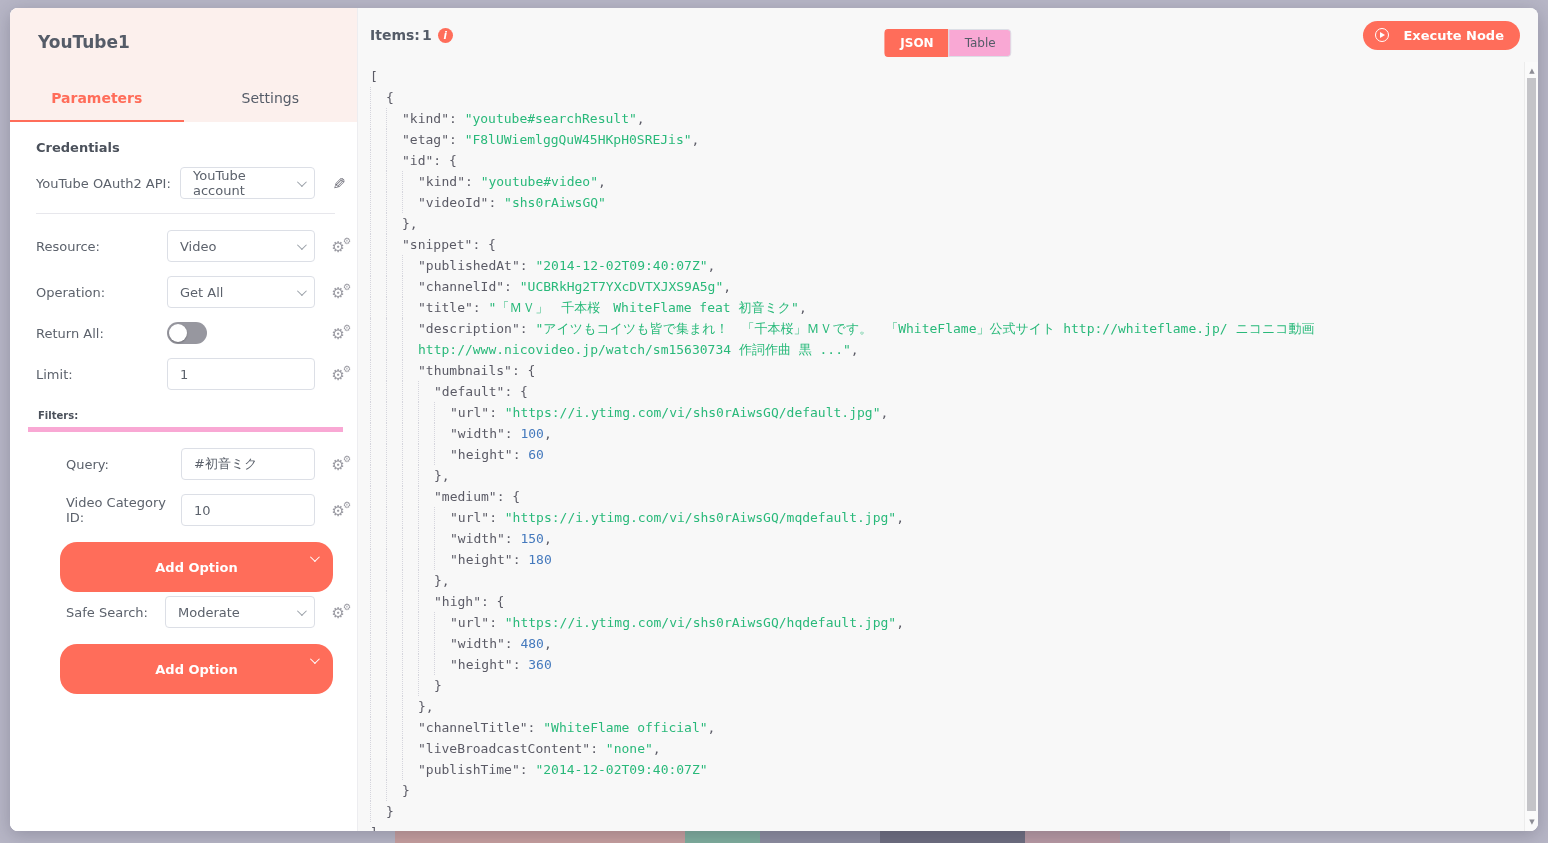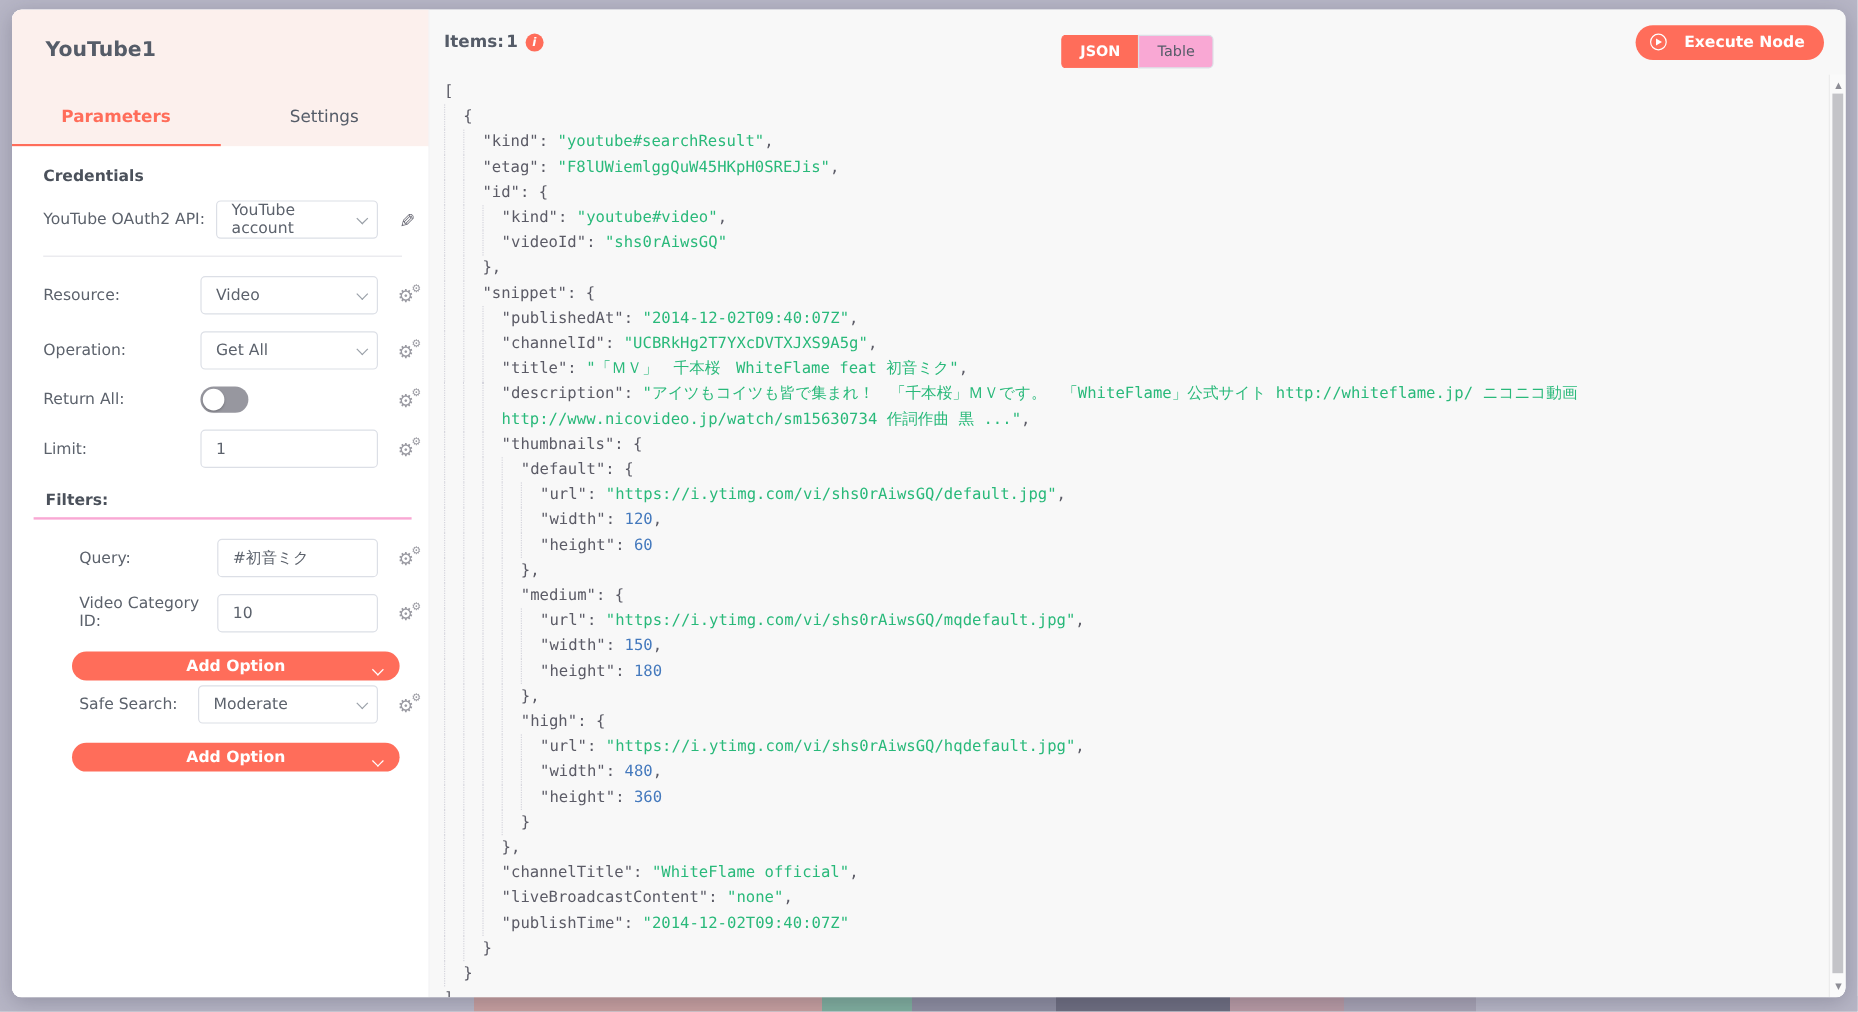--- a/index.html
+++ b/index.html
@@ -55,27 +55,27 @@
   .tin{
     width:100%;height:32px;border:1px solid #dcdfe6;border-radius:4px;
     padding:0 12px;font-size:13px;color:#5c626c;font-family:inherit;background:#fff;
   }
   .cogs{color:#9a9aa2;font-size:15px;position:relative;display:inline-block;line-height:1;}
   .cogs .sm{font-size:9px;position:absolute;right:-6px;top:-3px;}
   .pencil{color:#6d6d78;font-size:16px;display:inline-block;transform:rotate(90deg);}
   .divider{border:none;border-top:1px solid #e7e7ec;margin:4px 10px 16px;}
   .toggle{width:40px;height:22px;border-radius:11px;background:#97979f;position:relative;cursor:pointer;}
   .toggle .knob{position:absolute;left:2px;top:2px;width:18px;height:18px;border-radius:50%;background:#fff;box-shadow:0 1px 2px rgba(0,0,0,.25);}
-  .section-heading{font-size:13px;font-weight:700;color:#4b515b;border-bottom:2px solid #f9a8d4;padding:2px 0 6px 10px;margin:18px 2px 16px 2px;}
+  .section-heading{font-size:10px;font-weight:700;color:#4b515b;border-bottom:5px solid #f9a8d4;padding:2px 0 6px 10px;margin:18px 2px 16px 2px;}
   .indent-row{padding-left:40px;}
   .indent-row .ctrl{width:134px;}
   .addopt{
     display:flex;align-items:center;justify-content:center;position:relative;
     background:var(--accent);color:#fff;font-weight:700;font-size:13px;
-    border:none;border-radius:17px;height:24px;margin:16px 12px 4px 34px;width:calc(100% - 46px);cursor:pointer;
+    border:none;border-radius:17px;height:50px;margin:16px 12px 4px 34px;width:calc(100% - 46px);cursor:pointer;
     font-family:inherit;
   }
   .addopt .chev{border-color:#fff;position:absolute;right:16px;top:13px;}
 
   
   .right{flex:1;background:#f8f8f8;display:flex;flex-direction:column;position:relative;}
   .right-header{flex:none;height:54px;display:flex;align-items:center;padding:0 18px 0 12px;position:relative;}
   .items-label{font-size:14px;font-weight:700;color:#555c68;display:flex;align-items:center;gap:2px;}
   .info-circle{
     width:15px;height:15px;border-radius:50%;background:var(--accent);color:#fff;
@@ -372,21 +372,21 @@
             <span class="content"><span class="tk-k">"url"</span><span class="tk-p">: </span><span class="tk-s">"https://i.ytimg.com/vi/shs0rAiwsGQ/default.jpg"</span><span class="tk-p">,</span></span>
           </div>
           <div class="code-line">
             <span class="guides">
               <span class="guide"></span>
               <span class="guide"></span>
               <span class="guide"></span>
               <span class="guide"></span>
               <span class="guide"></span>
             </span>
-            <span class="content"><span class="tk-k">"width"</span><span class="tk-p">: </span><span class="tk-n">120</span><span class="tk-p">,</span></span>
+            <span class="content"><span class="tk-k">"width"</span><span class="tk-p">: </span><span class="tk-n">100</span><span class="tk-p">,</span></span>
           </div>
           <div class="code-line">
             <span class="guides">
               <span class="guide"></span>
               <span class="guide"></span>
               <span class="guide"></span>
               <span class="guide"></span>
               <span class="guide"></span>
             </span>
             <span class="content"><span class="tk-k">"height"</span><span class="tk-p">: </span><span class="tk-n">60</span></span>

